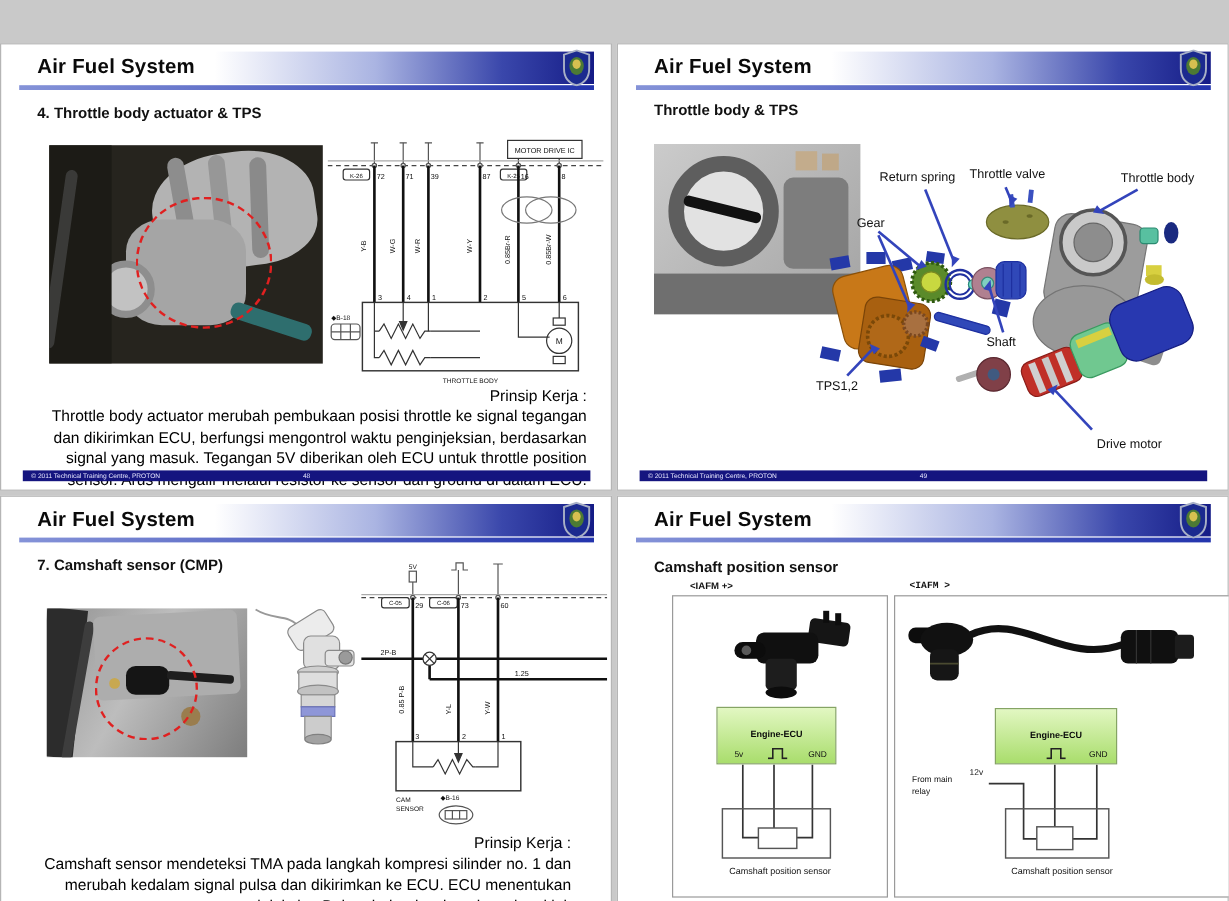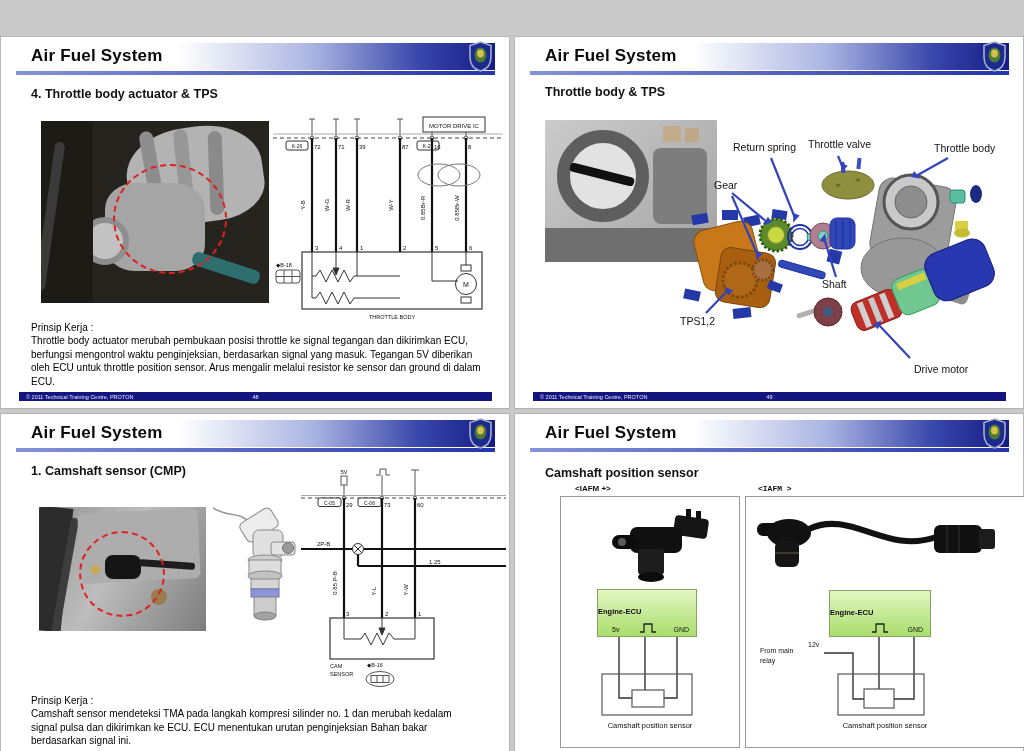--- a/index.html
+++ b/index.html
@@ -10,29 +10,29 @@
   .hdr-band{left:15px;right:14px;top:6px;height:27px;
     background:linear-gradient(90deg,#ffffff 0%,#ffffff 34%,#aab4e2 62%,#3a47ab 84%,#141b86 100%);}
   .hdr-title{left:30px;top:9px;font-size:17px;font-weight:bold;color:#0a0a0a;letter-spacing:.2px;}
   .hdr-line{left:15px;right:14px;top:34px;height:4px;
     background:linear-gradient(90deg,#8593d8,#2334ad);}
   .logo{right:16px;top:4px;width:25px;height:31px;}
   .subtitle{left:30px;font-size:12.5px;font-weight:bold;color:#111;}
   .footer{left:18px;right:17px;bottom:7px;height:9px;background:#15157f;}
   .fc{position:absolute;left:7px;top:1.5px;font-size:5.5px;color:#e8e8ff;white-space:nowrap;}
   .fp{position:absolute;left:50%;transform:translateX(-50%);top:1.5px;font-size:5.5px;color:#e8e8ff;}
-  .para{font-size:10px;line-height:1.34;color:#000;}
+  .para{font-size:13px;line-height:1.34;color:#000;text-align:right;}
   .photo1{left:40px;top:84px;width:228px;height:182px;background:#26241e;overflow:hidden;}
   .photo2{left:30px;top:83px;width:172px;height:142px;background:linear-gradient(135deg,#cbcbcb,#a3a3a3);overflow:hidden;}
   .photo3{left:38px;top:93px;width:167px;height:124px;background:linear-gradient(120deg,#909090,#bdbdbd 45%,#7d7d7d);overflow:hidden;}
   .redcircle{border:2.5px dashed #e02020;border-radius:50%;}
   .tag{font-size:8px;font-weight:bold;color:#111;}
   .panel{border:1px solid #9a9a9a;background:#fff;}
   .ecu{background:linear-gradient(180deg,#e2f7c2,#a9dd6c);border:1px solid #85a464;box-sizing:border-box;}
-  .ecu-title{position:absolute;left:0;right:0;top:38%;font-size:7.5px;font-weight:bold;color:#0a0a0a;}
+  .ecu-title{position:absolute;left:0;right:0;top:38%;text-align:center;font-size:7.5px;font-weight:bold;color:#0a0a0a;}
   .ecu-v{position:absolute;font-size:7px;color:#111;bottom:3px;}
   .caption{position:absolute;left:0;right:0;text-align:center;font-size:7.5px;color:#111;}
   .smalltxt{font-size:7px;color:#111;}
   svg text{font-family:"Liberation Sans",sans-serif;fill:#111;}
 </style>
 </head>
 <body>
 
 <div class="slide" style="left:0;top:0;width:510px;height:373px;">
   <div class="hdr-band abs"></div>
@@ -286,21 +286,21 @@
 
 <div class="slide" style="left:0;top:377px;width:510px;height:369px;">
   <div class="hdr-band abs"></div>
   <div class="hdr-title abs">Air Fuel System</div>
   <div class="hdr-line abs"></div>
   <svg class="abs logo" viewBox="0 0 25 31">
     <path d="M12.5 1 L23 4.5 V16 C23 24.5 18 28.5 12.5 30 C7 28.5 2 24.5 2 16 V4.5 Z" fill="#1b2a8f" stroke="#a8b0c6" stroke-width="1.6"></path>
     <ellipse cx="12.5" cy="14" rx="6" ry="7.5" fill="#4c7a34"></ellipse>
     <ellipse cx="12.5" cy="12.5" rx="3.4" ry="4" fill="#d8c050"></ellipse>
   </svg>
-  <div class="subtitle abs" style="top:50px;">1. Camshaft sensor (CMP)</div>
+  <div class="subtitle abs" style="top:50px;">7. Camshaft sensor (CMP)</div>
 
   <div class="photo3 abs">
     <div class="abs" style="left:-6px;top:0;width:34px;height:124px;background:#2c2c2c;transform:rotate(6deg);"></div>
     <div class="abs" style="left:22px;top:10px;width:8px;height:118px;background:#3d3d3d;transform:rotate(10deg);border-radius:4px;"></div>
     <div class="abs" style="left:40px;top:4px;width:120px;height:70px;background:#adadad;border-radius:6px;transform:rotate(-3deg);"></div>
     <div class="abs" style="left:66px;top:48px;width:36px;height:24px;background:#151515;border-radius:8px;"></div>
     <div class="abs" style="left:100px;top:54px;width:56px;height:7px;background:#1e1e1e;border-radius:3px;transform:rotate(4deg);"></div>
     <div class="abs" style="left:52px;top:58px;width:9px;height:9px;background:#c8a850;border-radius:50%;"></div>
     <div class="abs" style="left:112px;top:82px;width:16px;height:16px;background:#9a7d4e;border-radius:50%;"></div>
     <div class="abs redcircle" style="left:40px;top:24px;width:82px;height:82px;"></div>

